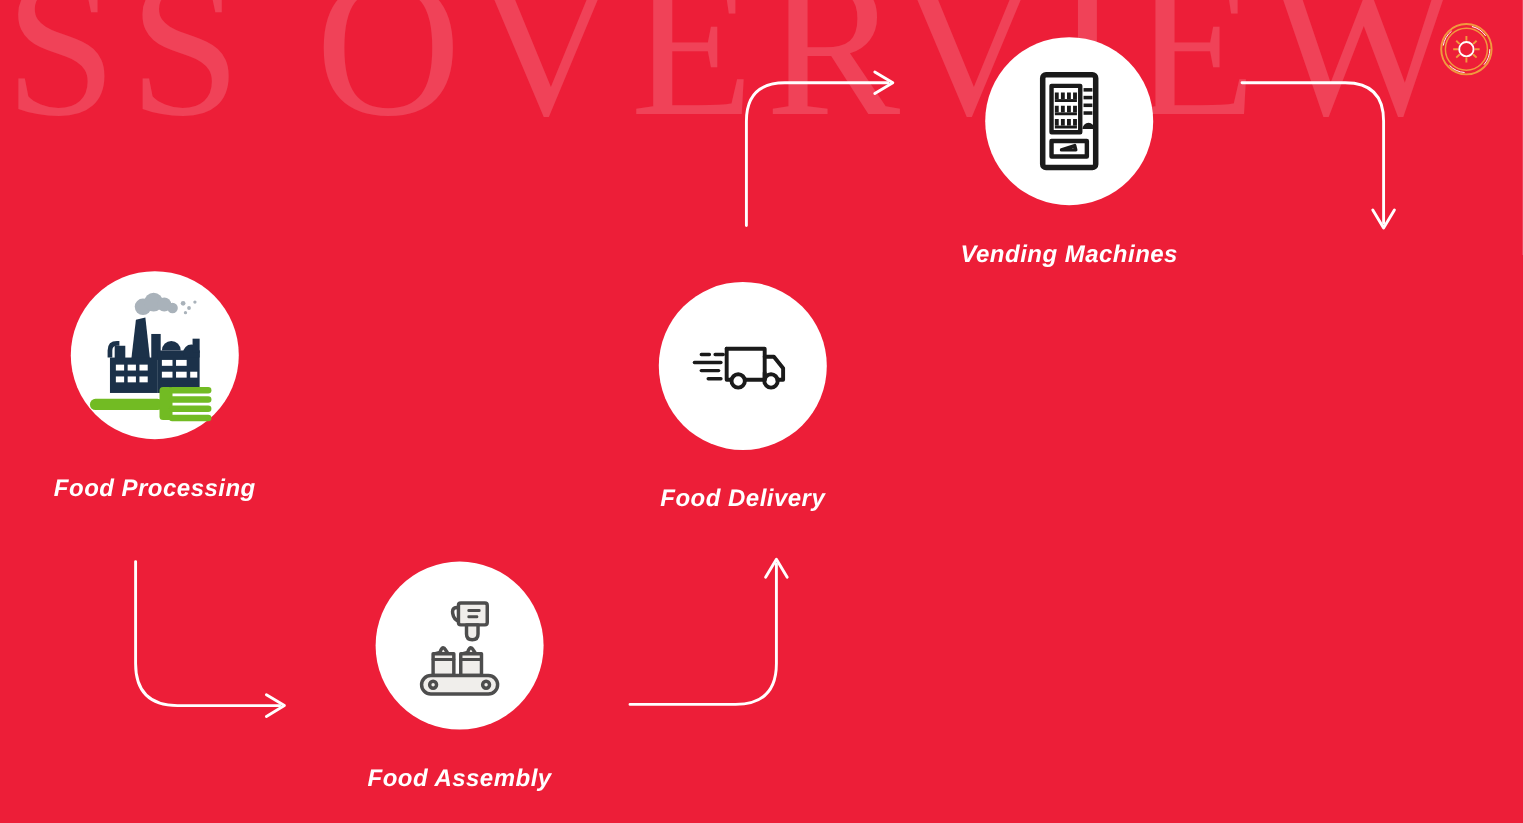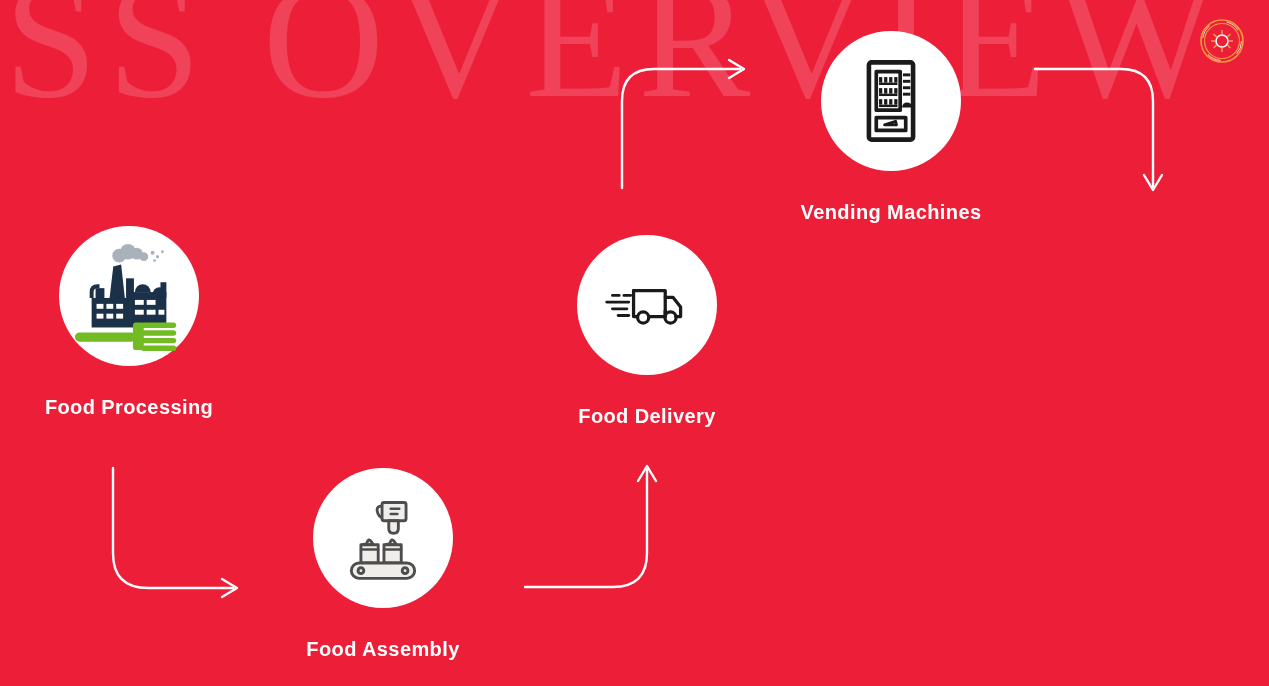--- a/index.html
+++ b/index.html
@@ -38,21 +38,21 @@
     position:absolute;width:240px;display:flex;flex-direction:column;
     align-items:center;gap:30px;
   }
   .circle{
     width:140px;height:140px;border-radius:50%;
     background:var(--node-circle);
     display:flex;align-items:center;justify-content:center;
   }
   .node-label{
     font-size:20px;font-weight:700;letter-spacing:0.4px;
-    color:var(--label-text);text-align:center;white-space:nowrap;
+    color:var(--label-text);text-align:center;white-space:nowrap;font-style:italic;
   }
   
   .navy{fill:var(--factory-navy);}
   .green{fill:var(--fork-green);}
   .smoke{fill:var(--smoke-gray);}
   .ink-line{fill:none;stroke:var(--line-icon-dark);stroke-linecap:round;stroke-linejoin:round;}
   .ink-fill{fill:var(--line-icon-dark);}
   .cv-line{fill:var(--conveyor-fill);stroke:var(--conveyor-gray);stroke-width:3;stroke-linejoin:round;}
   .cv-stroke{fill:none;stroke:var(--conveyor-gray);stroke-linecap:round;stroke-linejoin:round;}
   .person{fill:var(--consumers-blue);stroke:#fff;stroke-width:2;}
@@ -165,21 +165,21 @@
           <rect x="72" y="87" width="36" height="5.5" rx="2.75"></rect>
           <rect x="72" y="94.8" width="36" height="5.5" rx="2.75"></rect>
           <rect x="72" y="102.6" width="36" height="5.5" rx="2.75"></rect>
           <rect x="72" y="110.4" width="36" height="5.5" rx="2.75"></rect>
         </g>
       </svg>
     </div>
     <div class="node-label">Food Processing</div>
   </div>
 
-  <div class="node" style="left:527px;top:235px;">
+  <div class="node" style="left:499px;top:235px;">
     <div class="circle">
       <svg width="96" height="96" viewBox="0 0 100 100" aria-hidden="true">
         <g class="ink-line" stroke-width="3.4">
           <path d="M36,35 L69,35 L69,62 L52,62"></path>
           <path d="M36,35 L36,62 L40,62"></path>
           <path d="M69,42 L77,42 L85,52 L85,62 L80,62"></path>
           <path d="M69,62 L69,56"></path>
         </g>
         <g class="ink-line" stroke-width="3">
           <path d="M14,40 L21,40 M26,40 L33,40"></path>

